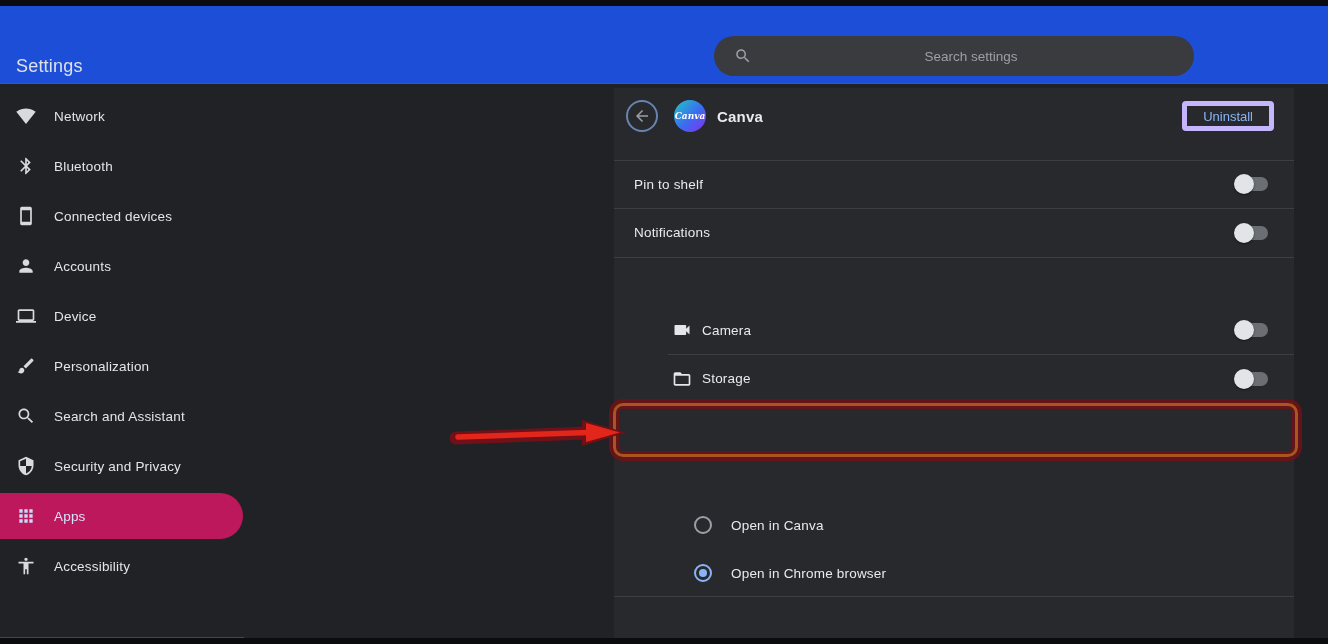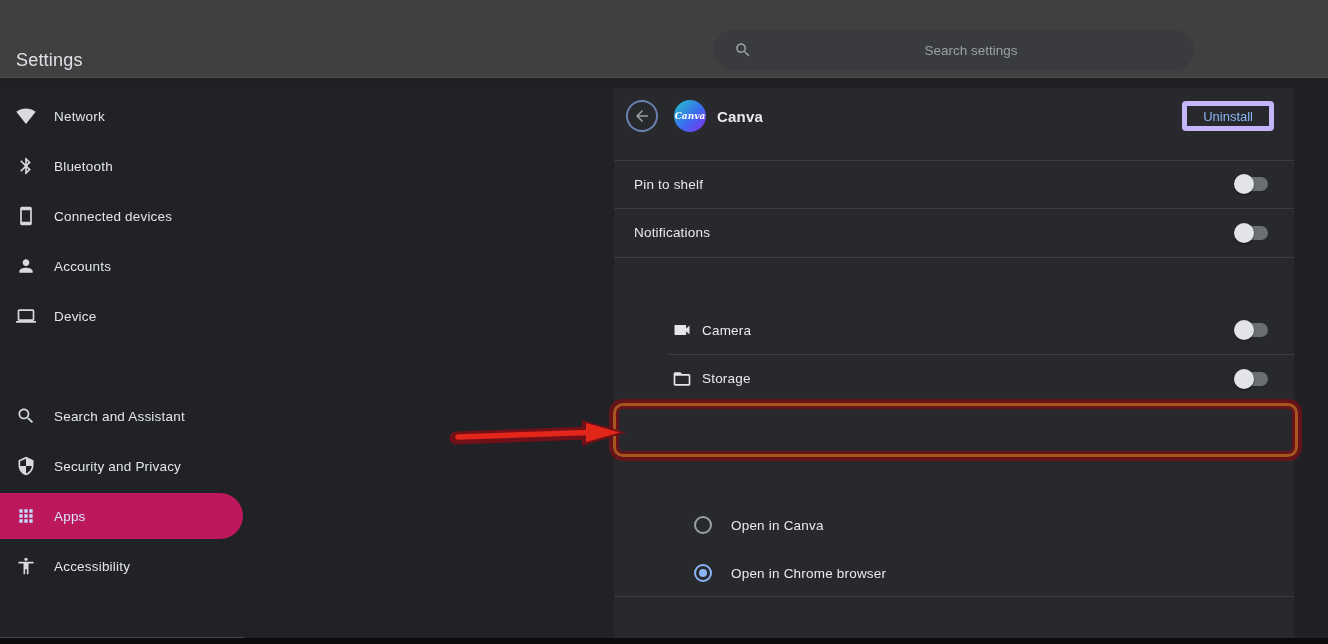--- a/index.html
+++ b/index.html
@@ -5,22 +5,22 @@
   * { margin:0; padding:0; box-sizing:border-box; }
   html,body { width:1328px; height:644px; background:#000; overflow:hidden;
               font-family:"Liberation Sans", sans-serif; }
   .screen { position:relative; width:1328px; height:644px; background:#202124; }
 
   .strip { position:absolute; left:0; width:1328px; background:#0b0c0d; }
   .strip.top { top:0; height:10px; }
   .strip.bottom { bottom:0; height:6px; }
 
   
-  .header { position:absolute; left:0; top:0; width:1328px; height:78px;
-            background:#404040; border-bottom:1px solid rgba(255,255,255,0.06); }
+  .header { position:absolute; left:0; top:6px; width:1328px; height:78px;
+            background:#1d4ed8; border-bottom:1px solid rgba(255,255,255,0.06); }
   .app-title { position:absolute; left:16px; top:50px; font-size:18px; font-weight:500;
                color:#dee1e6; letter-spacing:.2px; }
   .search-pill { position:absolute; left:714px; top:30px; width:480px; height:40px;
                  border-radius:20px; background:#3a3b3f; display:flex; align-items:center; }
   .search-pill svg { margin-left:20px; flex:0 0 auto; }
   .search-pill input { flex:1; margin-left:14px; margin-right:18px; background:transparent;
                        border:none; outline:none; color:#e8eaed; font-size:13.5px;
                        font-family:"Liberation Sans", sans-serif;text-align:center; }
   .search-pill input::placeholder { color:#9aa0a6; }
 
@@ -136,20 +136,28 @@
       <span class="lbl">Accounts</span>
     </div>
     <div class="nav-item" style="top:204px">
       <span class="ic">
           <svg width="20" height="20" viewBox="0 0 24 24" fill="#d8dadd">
             <path d="M20 18c1.1 0 2-.9 2-2V6c0-1.1-.9-2-2-2H4c-1.1 0-2 .9-2 2v10c0 1.1.9 2 2 2H0v2h24v-2h-4zM4 6h16v10H4V6z"></path>
           </svg>
         </span>
       <span class="lbl">Device</span>
     </div>
+    <div class="nav-item" style="top:254px">
+      <span class="ic">
+          <svg width="20" height="20" viewBox="0 0 24 24" fill="#d8dadd">
+            <path d="M7 14c-1.66 0-3 1.34-3 3 0 1.31-1.16 2-2 2 .92 1.22 2.49 2 4 2 2.21 0 4-1.79 4-4 0-1.66-1.34-3-3-3zm13.71-9.37-1.34-1.34c-.39-.39-1.02-.39-1.41 0L9 12.25 11.75 15l8.96-8.96c.39-.39.39-1.02 0-1.41z"></path>
+          </svg>
+        </span>
+      <span class="lbl">Personalization</span>
+    </div>
     <div class="nav-item" style="top:304px">
       <span class="ic">
           <svg width="20" height="20" viewBox="0 0 24 24" fill="#d8dadd">
             <path d="M15.5 14h-.79l-.28-.27C15.41 12.59 16 11.11 16 9.5 16 5.91 13.09 3 9.5 3S3 5.91 3 9.5 5.91 16 9.5 16c1.61 0 3.09-.59 4.23-1.57l.27.28v.79l5 4.99L20.49 19l-4.99-5zm-6 0C7.01 14 5 11.99 5 9.5S7.01 5 9.5 5 14 7.01 14 9.5 11.99 14 9.5 14z"></path>
           </svg>
         </span>
       <span class="lbl">Search and Assistant</span>
     </div>
     <div class="nav-item" style="top:354px">
       <span class="ic">

